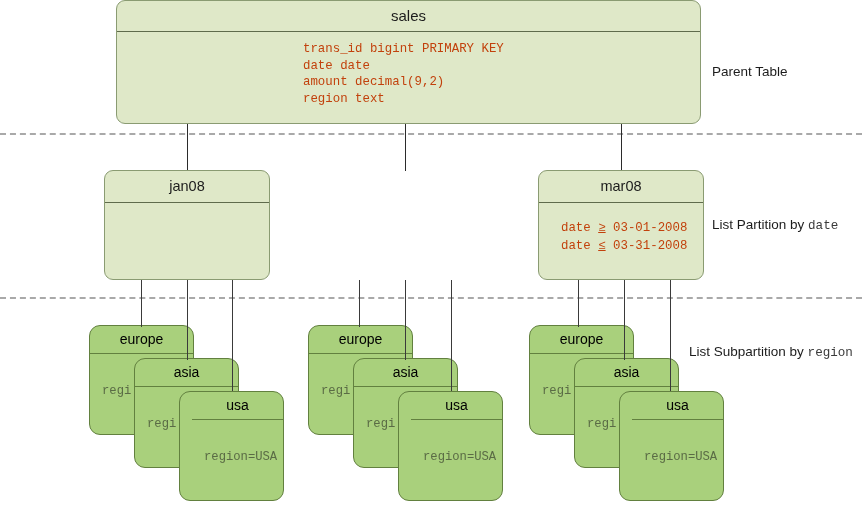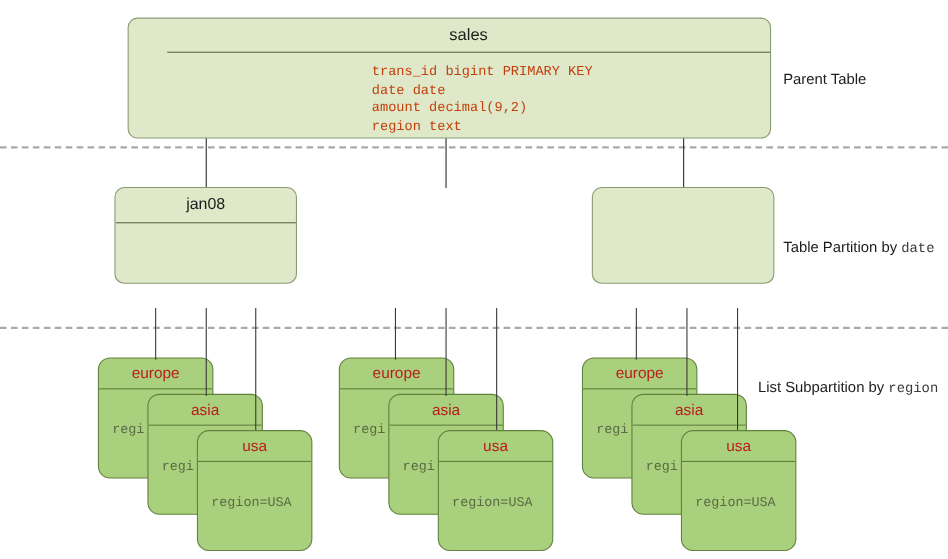--- a/index.html
+++ b/index.html
@@ -70,37 +70,36 @@
     font-family: "Liberation Mono", "DejaVu Sans Mono", monospace;
     font-size: 12.4px;
     color: #c2410c;
     line-height: 16.5px;
     white-space: pre;
   }
 
   
   #parent-table {
     left: 116px;
-    top: 16px;
+    top: 0;
     width: 585px;
-    height: 110px;
-    padding-left: 35px;
+    height: 124px;
   }
   #parent-table .node-title {
     font-size: 15px;
     padding: 7px 0 8px 0;
   }
   #parent-table .node-body {
     padding: 9px 0 0 186px;
   }
 
   
   .range-node {
     width: 166px;
-    height: 88px;
+    height: 110px;
   }
   .range-node .node-body {
     padding: 16px 0 0 22px;
     font-size: 12.4px;
     line-height: 18px;
   }
   .uline { text-decoration: underline; }
 
   
   .card {
@@ -111,36 +110,36 @@
     background: #a9d07c;
     border: 1.3px solid #62803f;
     border-radius: 11px;
     overflow: hidden;
   }
   .card .card-title {
     box-sizing: border-box;
     width: 100%;
     text-align: center;
     font-size: 14px;
-    color: #b91c1c;
+    color: #000000;
     border-bottom: 1.6px solid #62803f;
     padding: 6px 0 7px 0;
     line-height: 1;
   }
   .card .card-body {
     box-sizing: border-box;
     font-family: "Liberation Mono", "DejaVu Sans Mono", monospace;
     font-size: 12.2px;
     color: #5a6b45;
     white-space: pre;
     padding: 30px 0 0 12px;
   }
   .card-europe { z-index: 10; }
   .card-asia   { z-index: 12; }
-  .card-usa    { z-index: 16; }
+  .card-usa    { z-index: 16; padding-left: 12px; }
 
   
   .annot {
     position: absolute;
     font-size: 13.5px;
     color: #1c1c1c;
     white-space: nowrap;
     z-index: 20;
   }
   .annot .mono {
@@ -167,20 +166,23 @@
   <div class="conn" style="left:621px; top:112px; height:59px;"></div>
 
   <div class="divider" style="top:133px;"></div>
 
   <div class="node range-node" style="left:104px; top:170px;">
     <div class="node-title">jan08</div>
   </div>
 
 
   <div class="node range-node" style="left:538px; top:170px;">
+    <div class="node-title">mar08</div>
+    <div class="node-body"><span>date</span> <span class="uline">≥</span> <span>03-01-2008</span>
+<span>date</span> <span class="uline">≤</span> <span>03-31-2008</span></div>
   </div>
 
   <div class="conn sub" style="left:141px; top:280px; height:47px;"></div>
   <div class="conn sub" style="left:187px; top:280px; height:80px;"></div>
   <div class="conn sub" style="left:232px; top:280px; height:113px;"></div>
 
   <div class="conn sub" style="left:359px; top:280px; height:47px;"></div>
   <div class="conn sub" style="left:405px; top:280px; height:80px;"></div>
   <div class="conn sub" style="left:451px; top:280px; height:113px;"></div>
 
@@ -227,20 +229,20 @@
   <div class="card card-usa" style="left:619px; top:391px;">
     <div class="card-title">usa</div>
     <div class="card-body">region=USA</div>
   </div>
 
   <div class="annot" style="left:712px; top:48px;margin-top:16px;">
     <span>Parent Table</span>
   </div>
 
   <div class="annot" style="left:712px; top:217px;">
-    <span>Table Partition by </span><span class="mono">date</span>
+    <span>List Partition by </span><span class="mono">date</span>
   </div>
 
   <div class="annot" style="left:689px; top:344px;">
     <span>List Subpartition by </span><span class="mono">region</span>
   </div>
 
 </div>
 
 </body></html>

